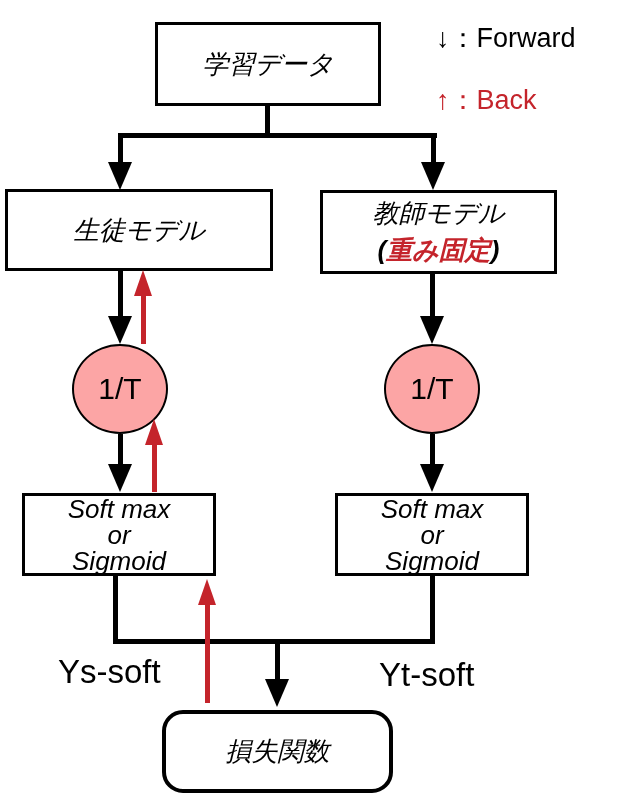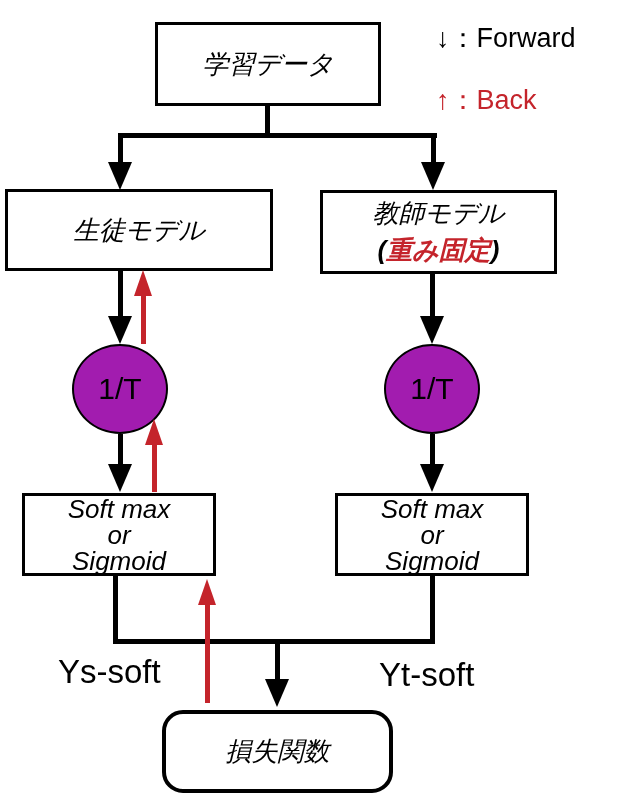--- a/index.html
+++ b/index.html
@@ -10,21 +10,21 @@
   }
   .box {
     position:absolute; border:3px solid #000; background:#fff;
     display:flex; flex-direction:column; align-items:center; justify-content:center;
     text-align:center; box-sizing:border-box;font-style:italic;
   }
   .box.thick { border-width:4px; }
   .jp { font-size:26px; line-height:37px; }
   .en3 { font-size:26px; line-height:26px; }
   .circle {
-    position:absolute; border:2px solid #000; border-radius:50%; background:#a21caf;
+    position:absolute; border:2px solid #000; border-radius:50%; background:#fca5a5;
     display:flex; align-items:center; justify-content:center;
     font-size:30px; box-sizing:border-box;
   }
   .line { position:absolute; background:#000; }
   .rline { position:absolute; background:var(--red,#c4242b); }
   .head-down {
     position:absolute; width:0; height:0;
     border-left:12px solid transparent; border-right:12px solid transparent;
     border-top:28px solid #000;
   }

